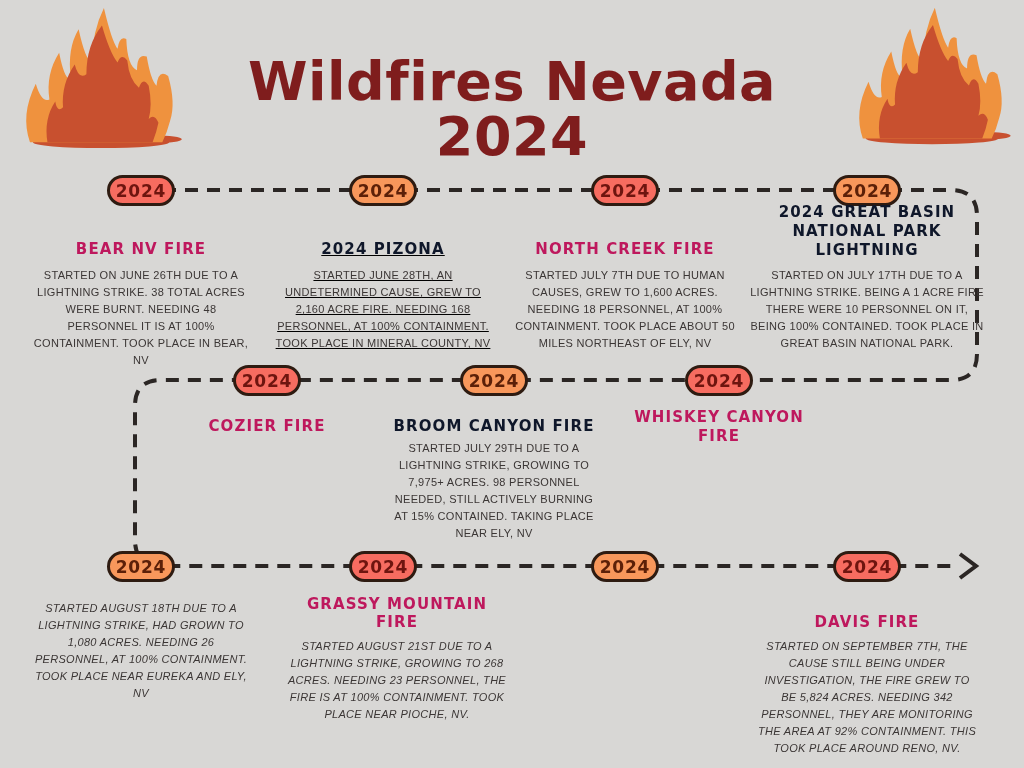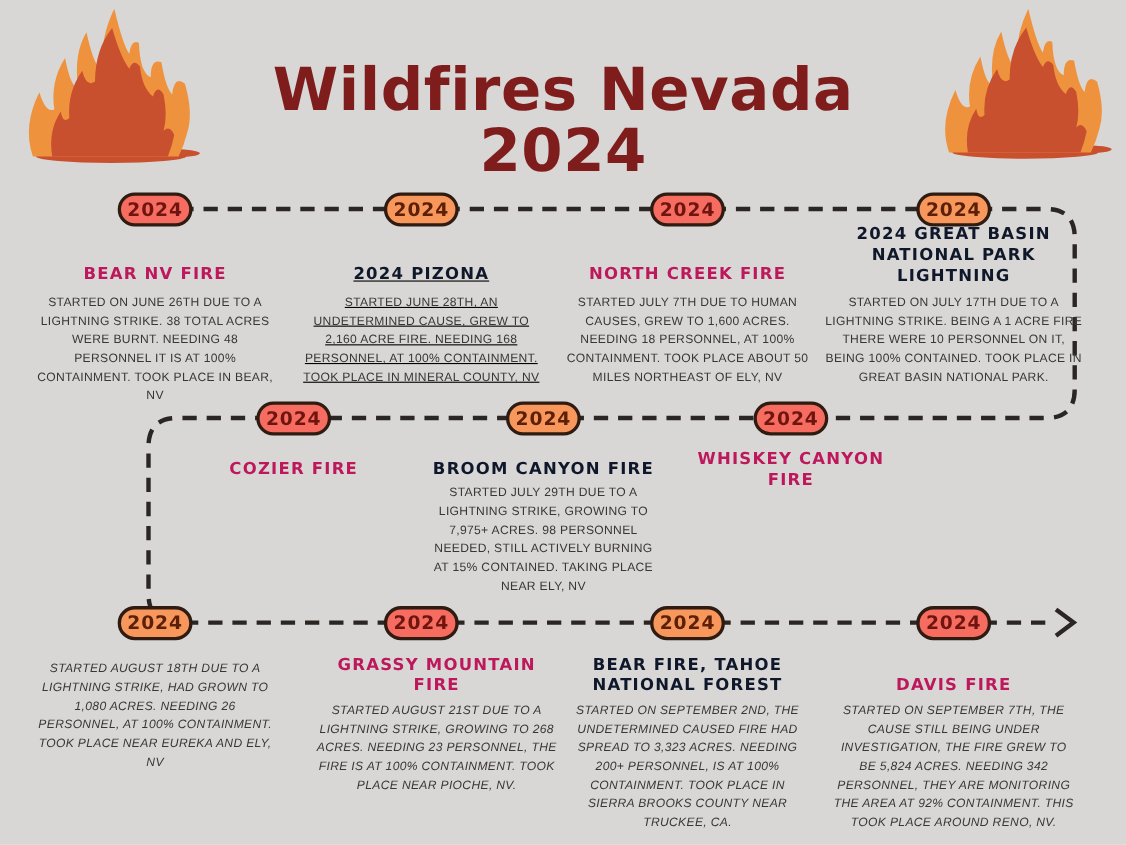--- a/index.html
+++ b/index.html
@@ -123,23 +123,18 @@
     <div class="ename red">WHISKEY CANYON FIRE</div>
   </div>
 
   <div class="event r3" style="left:31px;top:594px;width:220px;">
     <div class="edesc">STARTED AUGUST 18TH DUE TO A LIGHTNING STRIKE, HAD GROWN TO 1,080 ACRES. NEEDING 26 PERSONNEL, AT 100% CONTAINMENT. TOOK PLACE NEAR EUREKA AND ELY, NV</div>
   </div>
   <div class="event r3" style="left:273px;top:594px;width:220px;margin-left:14px;">
     <div class="ename red">GRASSY MOUNTAIN FIRE</div>
     <div class="edesc">STARTED AUGUST 21ST DUE TO A LIGHTNING STRIKE, GROWING TO 268 ACRES. NEEDING 23 PERSONNEL, THE FIRE IS AT 100% CONTAINMENT. TOOK PLACE NEAR PIOCHE, NV.</div>
   </div>
-  <div class="event r3" style="left:515px;top:594px;width:220px;">
-    <div class="ename orange">BEAR FIRE, TAHOE
-NATIONAL FOREST</div>
-    <div class="edesc">STARTED ON SEPTEMBER 2ND, THE UNDETERMINED CAUSED FIRE HAD SPREAD TO 3,323 ACRES. NEEDING 200+ PERSONNEL, IS AT 100% CONTAINMENT. TOOK PLACE IN SIERRA BROOKS COUNTY NEAR TRUCKEE, CA.</div>
-  </div>
   <div class="event r3" style="left:757px;top:594px;width:220px;">
     <div class="ename red">DAVIS FIRE</div>
     <div class="edesc">STARTED ON SEPTEMBER 7TH, THE CAUSE STILL BEING UNDER INVESTIGATION, THE FIRE GREW TO BE 5,824 ACRES. NEEDING 342 PERSONNEL, THEY ARE MONITORING THE AREA AT 92% CONTAINMENT. THIS TOOK PLACE AROUND RENO, NV.</div>
   </div>
 
 </div>
 
 </body></html>

